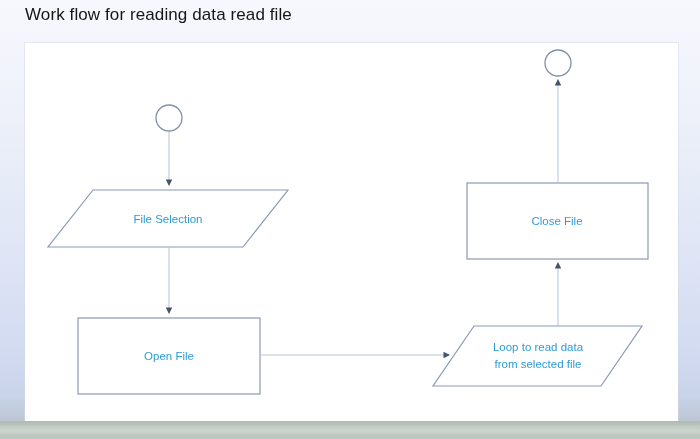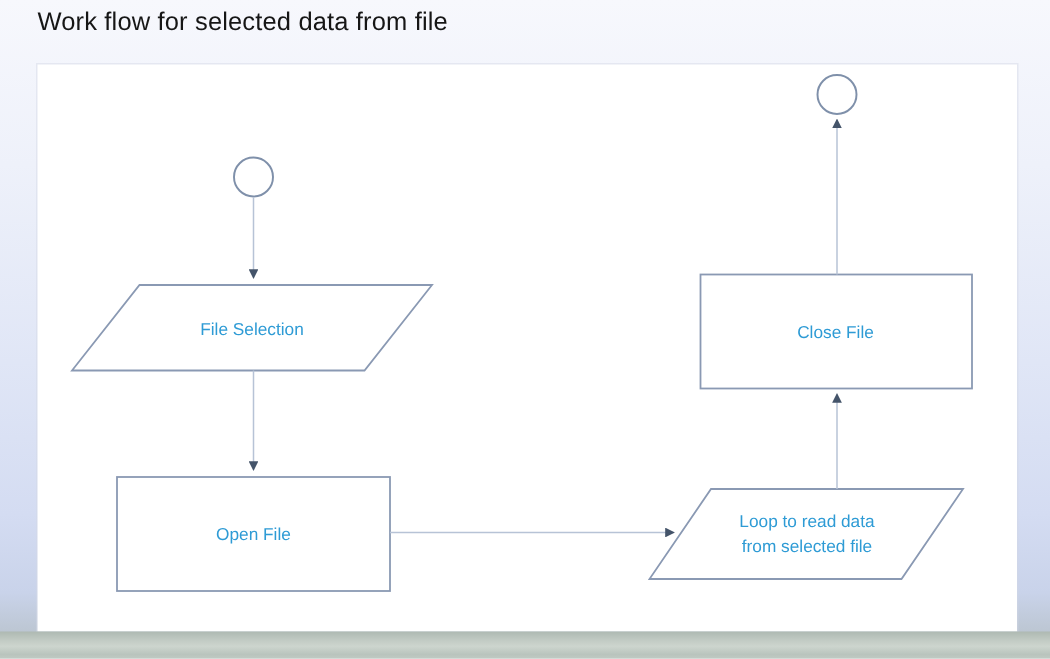--- a/index.html
+++ b/index.html
@@ -67,21 +67,21 @@
     font-family: "Liberation Sans", sans-serif;
     font-size: 11.5px;
     text-anchor: middle;
   }
 </style>
 </head>
 <body>
 
 <div id="stage">
 
-  <div id="page-title">Work flow for selected data from file</div>
+  <div id="page-title">Work flow for reading data read file</div>
 
   <div id="canvas"></div>
 
   <div id="footer-strip"></div>
 
   <svg id="diagram-svg" viewBox="0 0 700 439">
     <defs>
       <marker id="arrow" viewBox="0 0 10 10" refX="8.5" refY="5" markerWidth="6.5" markerHeight="6.5" orient="auto-start-reverse">
         <path d="M0,0 L10,5 L0,10 z" fill="#44546a"></path>
       </marker>

